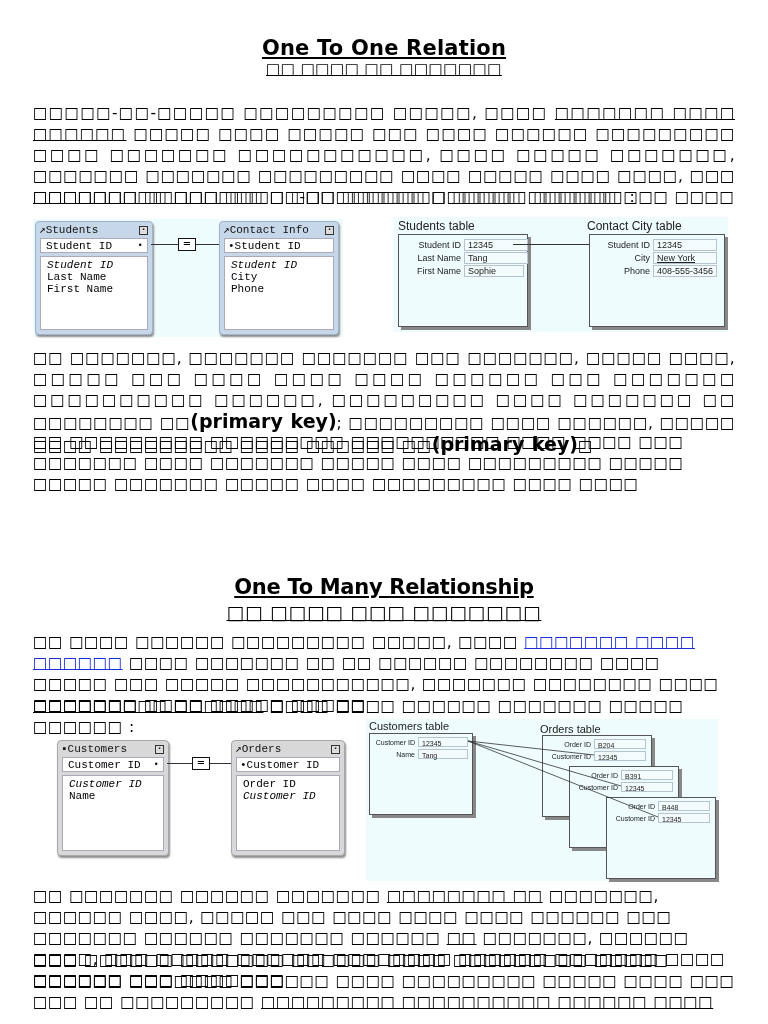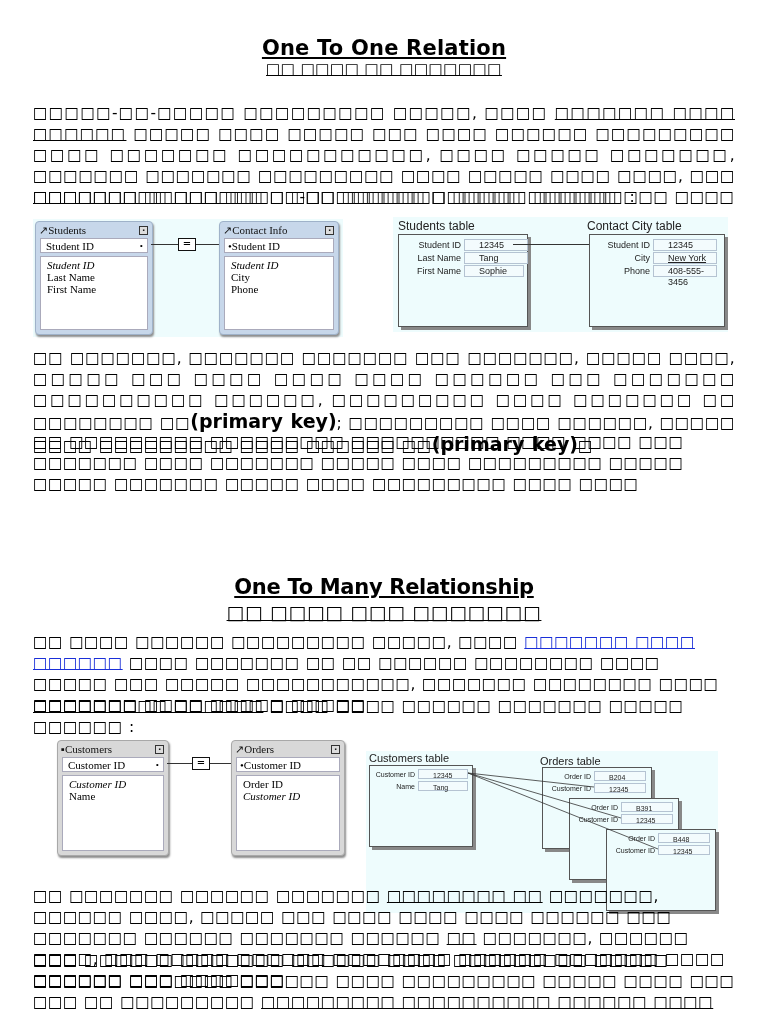--- a/index.html
+++ b/index.html
@@ -15,39 +15,39 @@
   .para { position:absolute; left:0; width:702px; font-size:15.4px; line-height:21px;
           letter-spacing:0.4px; text-align:justify; white-space:normal; word-spacing:1px; }
   .para.left { text-align:left; }
   .u { text-decoration:underline; }
   .link { color:#1a2fd8; text-decoration:underline; }
   .b { font-weight:bold; letter-spacing:0; font-size:19px; }
 
   
   .panel { position:absolute; background:#eefcfd; }
   .fmbox { position:absolute; background:#c7d7ea; border:1px solid #9fb2c9; border-radius:4px;
-           box-shadow:1px 2px 2px #8d8d8d; font-family:Liberation Serif, serif; }
+           box-shadow:1px 2px 2px #8d8d8d; font-family:Liberation Mono, monospace; }
   .fmbox.gray { background:#d8d8d8; border-color:#a8a8a8; }
   .fmhead { position:absolute; left:3px; top:1px; right:3px; height:14px; font-size:11px;
             line-height:14px; color:#111; }
   .fmhead .btn { position:absolute; right:1px; top:3px; width:7px; height:7px;
                  border:1px solid #333; font-size:6px; line-height:6px; text-align:center; background:#ddd; }
   .fmkey { position:absolute; left:4px; right:4px; top:16px; height:15px; background:#fff;
            border:1px solid #aab; font-size:11px; line-height:15px; padding-left:5px; box-sizing:border-box; }
   .fmkey .dot { position:absolute; right:4px; top:0; font-size:9px; }
   .fmbody { position:absolute; left:4px; right:4px; top:34px; bottom:4px; background:#fff;
             border:1px solid #aab; font-size:11px; line-height:12px; padding:2px 6px; box-sizing:border-box; }
   .fmbody .it { font-style:italic; }
 
   .tbl { position:absolute; background:#eefcfd; border:1px solid #555;
          box-shadow:3px 3px 0 #888; font-family:"Liberation Sans", sans-serif; }
   .tbltitle { position:absolute; font-family:"Liberation Sans", sans-serif; font-size:12px; color:#222; }
   .frow { position:absolute; font-size:9px; color:#222; height:12px; line-height:12px; }
   .frow .lbl { position:absolute; text-align:right; }
-  .frow .val { position:absolute; border:1px solid #b5c3d2; background:#f3fbfd; padding-left:14px;
+  .frow .val { position:absolute; border:1px solid #b5c3d2; background:#f3fbfd; padding-left:3px;
                box-sizing:border-box; height:12px; line-height:11px; }
   .rel-line { position:absolute; background:#333; height:1px; }
   .eqbox { position:absolute; width:16px; height:11px; border:1px solid #111; background:#fff;
            font-size:10px; line-height:9px; text-align:center; }
 </style>
 </head>
 <body>
 
 <div class="page">
 
@@ -150,21 +150,21 @@
     <div class="fmbox gray" style="left:176px; top:2px; width:112px; height:114px;">
       <div class="fmhead">↗<span>Orders</span><span class="btn">▪</span></div>
       <div class="fmkey" style="padding-left:3px;">•<span>Customer ID</span></div>
       <div class="fmbody">
         <div>Order ID</div>
         <div class="it">Customer ID</div>
       </div>
     </div>
   </div>
 
-  <div class="panel" style="left:333px; top:719px; width:352px; height:162px;margin-top:32px;">
+  <div class="panel" style="left:333px; top:719px; width:352px; height:162px;">
     <div class="tbltitle" style="left:3px; top:1px; font-size:11px;">Customers table</div>
     <div class="tbltitle" style="left:174px; top:4px; font-size:11px;">Orders table</div>
 
     <div class="tbl" style="left:3px; top:14px; width:102px; height:80px;">
       <div class="frow" style="top:3px; left:0; width:102px; font-size:7px;">
           <span class="lbl" style="left:0; width:45px;">Customer ID</span>
           <span class="val" style="left:48px; width:50px; height:10px;">12345</span>
         </div>
       <div class="frow" style="top:15px; left:0; width:102px; font-size:7px;">
           <span class="lbl" style="left:0; width:45px;">Name</span>

